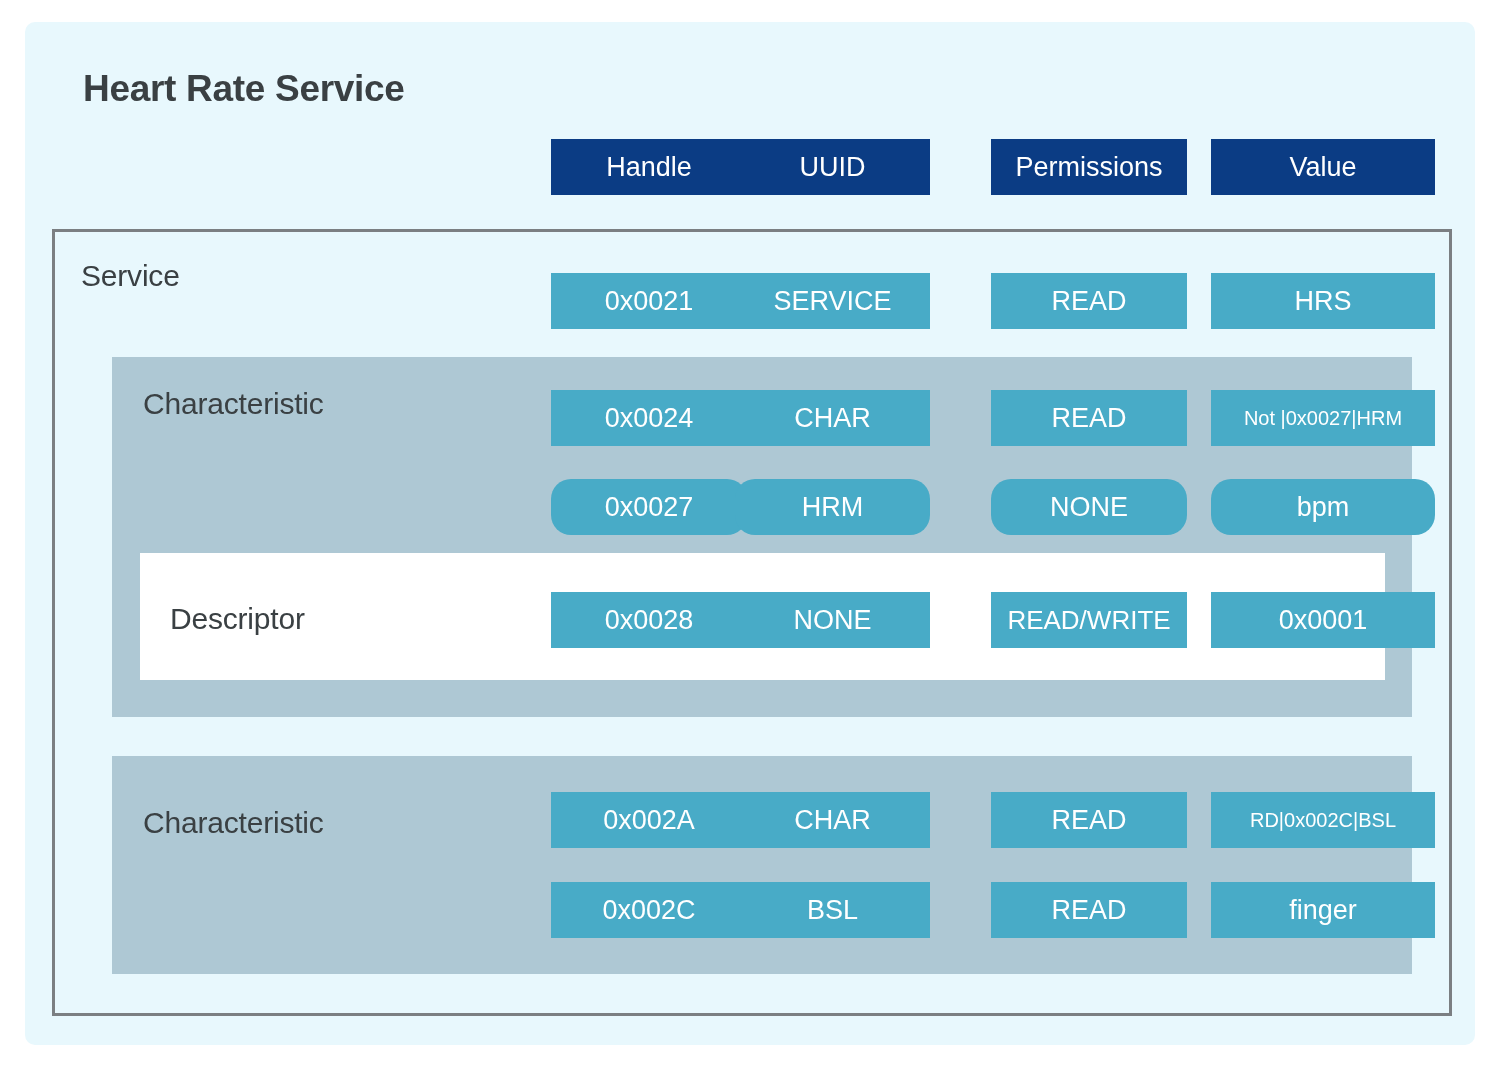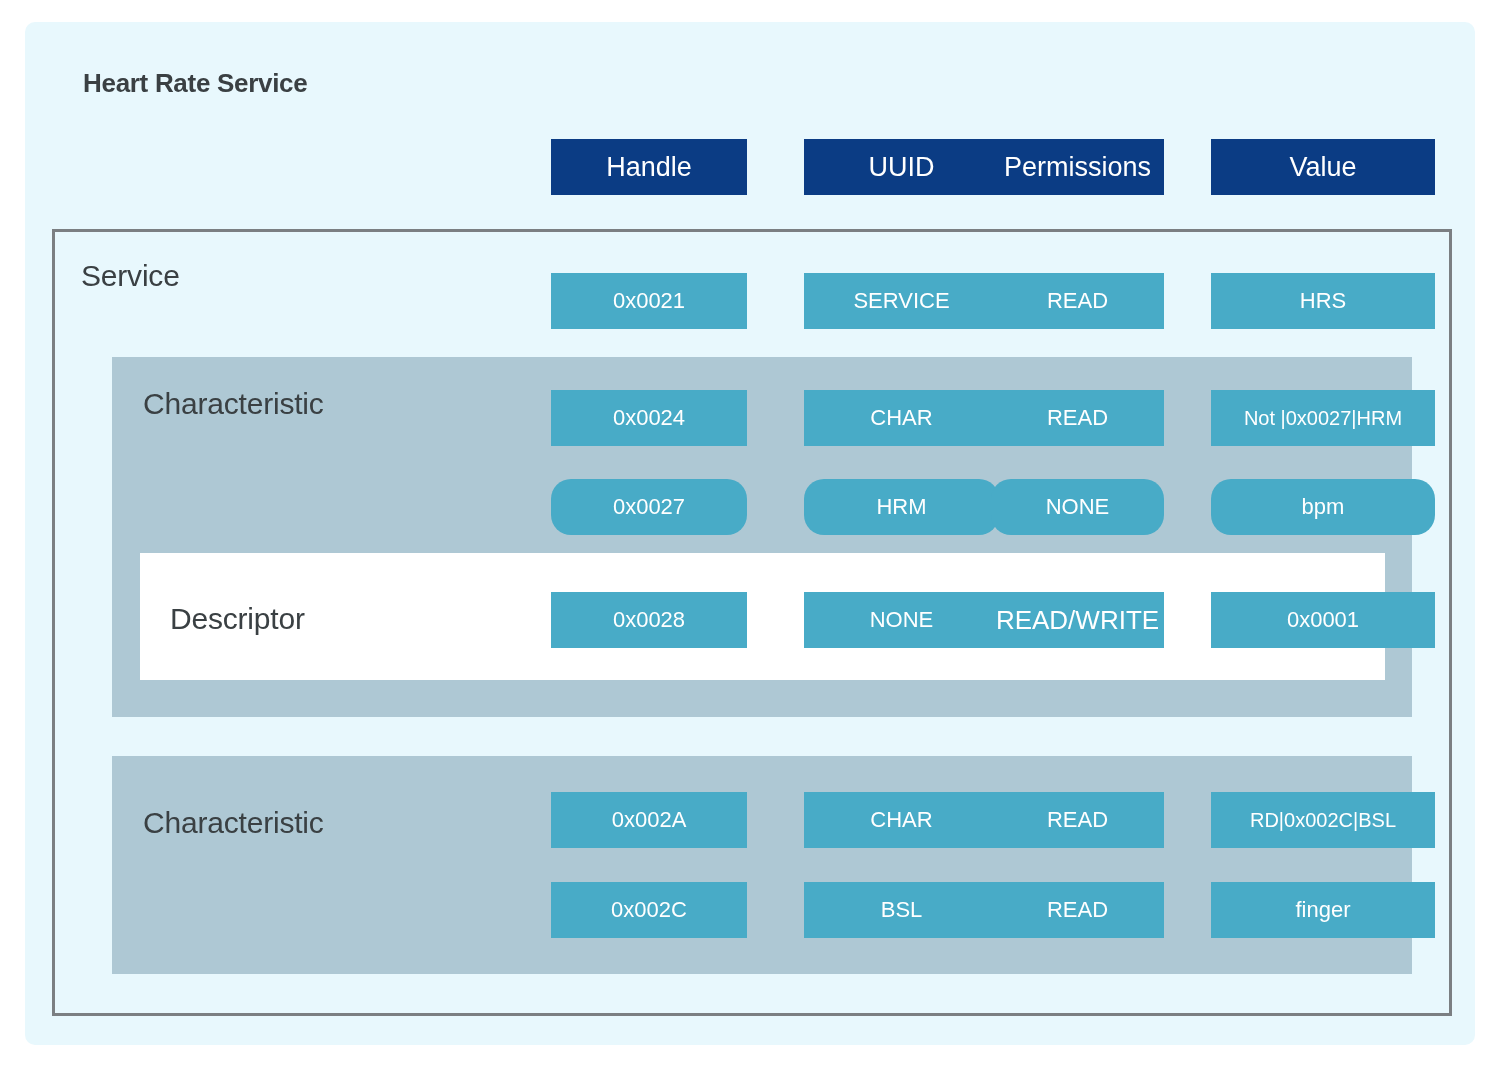--- a/index.html
+++ b/index.html
@@ -21,21 +21,21 @@
     width: 1450px;
     height: 1023px;
     background: #e8f8fd;
     border-radius: 10px;
   }
 
   .page-title {
     position: absolute;
     left: 58px;
     top: 46px;
-    font-size: 26px;
+    font-size: 37px;
     font-weight: bold;
     color: #3a4043;
     letter-spacing: -0.3px;
   }
 
   
   .chip {
     position: absolute;
     display: flex;
     align-items: center;
@@ -45,33 +45,33 @@
     box-sizing: border-box;
     line-height: 1;
     margin-left: 45px;
   }
   .chip.head {
     background: #0b3c84;
     font-size: 27px;
   }
   .chip.data {
     background: #48abc7;
-    font-size: 22px;
+    font-size: 27px;
   }
   .chip.small {
     font-size: 20px;
   }
   .chip.xsmall {
     font-size: 26px;
   }
 
   
   .col-handle { left: 481px;  width: 196px; }
-  .col-uuid   { left: 734px;  width: 195px; }
-  .col-perm   { left: 921px;  width: 173px; }
+  .col-uuid   { left: 665px;  width: 195px; }
+  .col-perm   { left: 921px;  width: 196px; }
   .col-value  { left: 1141px; width: 224px; }
 
   .row-h { height: 56px; }
 
   
   .header-row .chip { top: 117px; }
 
   
   .service-box {
     position: absolute;

